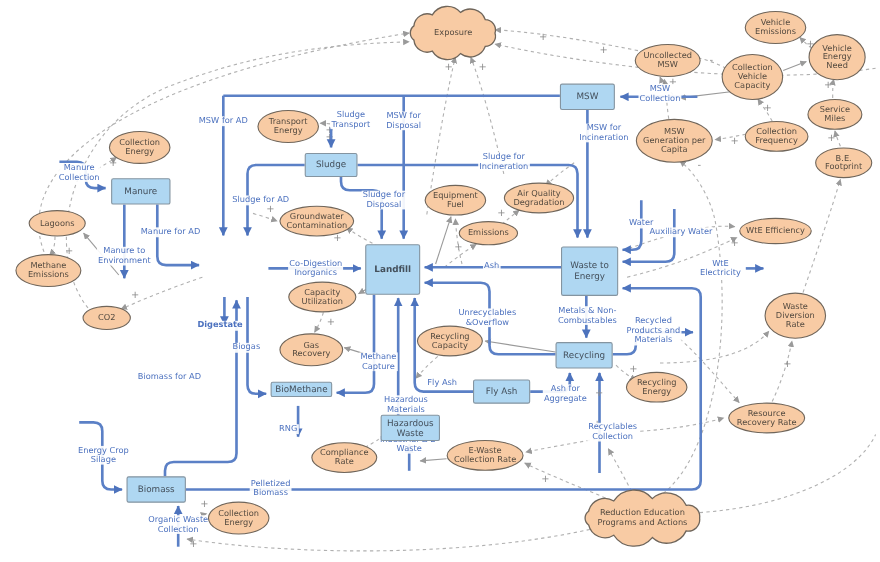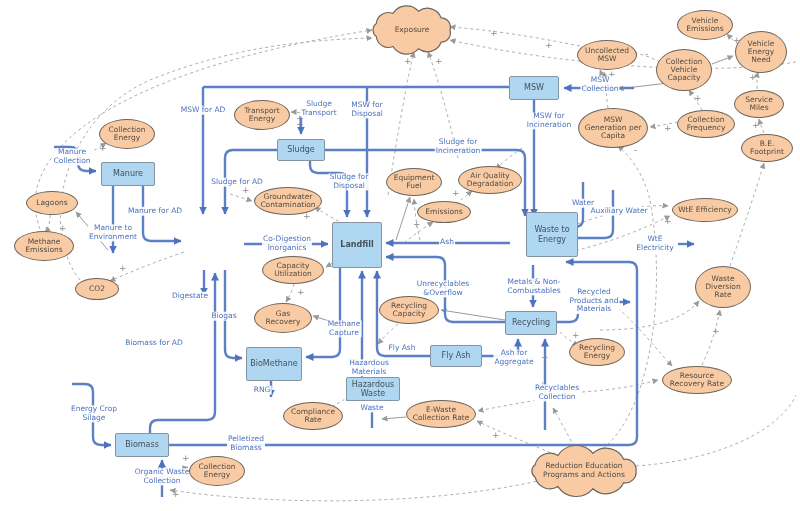--- a/index.html
+++ b/index.html
@@ -166,21 +166,21 @@
     <div class="flabel" style="left: 549px; top: 121px;">MSW for
 Incineration</div>
     <div class="flabel" style="left: 237px; top: 182px;">Sludge for AD</div>
     <div class="flabel" style="left: 349px; top: 182px;">Sludge for
 Disposal</div>
     <div class="flabel" style="left: 155px; top: 211px;">Manure for AD</div>
     <div class="flabel" style="left: 113px; top: 233px;">Manure to
 Environment</div>
     <div class="flabel" style="left: 287px; top: 244px;">Co-Digestion
 Inorganics</div>
-    <div class="flabel" style="left: 190px; top: 296px;">Digestate</div>
+    <div class="flabel" style="left: 200px; top: 296px; font-weight: bold;">Digestate</div>
     <div class="flabel" style="left: 224px; top: 316px;">Biogas</div>
     <div class="flabel" style="left: 344px; top: 329px;">Methane
 Capture</div>
     <div class="flabel" style="left: 583px; top: 203px;">Water</div>
     <div class="flabel" style="left: 619px; top: 211px;">Auxiliary Water</div>
     <div class="flabel" style="left: 655px; top: 244px;">WtE
 Electricity</div>
     <div class="flabel" style="left: 447px; top: 242px;">Ash</div>
     <div class="flabel" style="left: 443px; top: 289px;">Unrecyclables
 &amp;Overflow</div>
@@ -203,24 +203,24 @@
     <div class="flabel" style="left: 94px; top: 414px;">Energy Crop
 Silage</div>
     <div class="flabel" style="left: 246px; top: 444px;">Pelletized
 Biomass</div>
     <div class="flabel" style="left: 162px; top: 477px;">Organic Waste
 Collection</div>
     <div class="stock" style="left: 101px; top: 162px; width: 54px; height: 24px;">Manure</div>
     <div class="stock" style="left: 277px; top: 139px; width: 48px; height: 22px;">Sludge</div>
     <div class="stock" style="left: 509px; top: 76px; width: 50px; height: 24px;">MSW</div>
     <div class="stock" style="left: 332px; top: 222px; width: 50px; height: 46px; font-weight: bold;">Landfill</div>
-    <div class="stock" style="left: 510px; top: 212px; width: 52px; height: 45px; margin-left: 16px;">Waste to
+    <div class="stock" style="left: 510px; top: 224px; width: 52px; height: 45px;">Waste to
 Energy</div>
     <div class="stock" style="left: 505px; top: 311px; width: 52px; height: 24px;">Recycling</div>
-    <div class="stock" style="left: 246px; top: 347px; width: 56px; height: 34px;">BioMethane</div>
+    <div class="stock" style="left: 246px; top: 347px; width: 56px; height: 14px;">BioMethane</div>
     <div class="stock" style="left: 430px; top: 345px; width: 52px; height: 22px;">Fly Ash</div>
     <div class="stock" style="left: 346px; top: 377px; width: 54px; height: 24px;">Hazardous
 Waste</div>
     <div class="stock" style="left: 115px; top: 433px; width: 54px; height: 24px;">Biomass</div>
     <div class="varn" style="left: 99px; top: 119px; width: 56px; height: 30px;">Collection
 Energy</div>
     <div class="varn" style="left: 234px; top: 100px; width: 56px; height: 30px;">Transport
 Energy</div>
     <div class="varn" style="left: 26px; top: 191px; width: 52px; height: 24px;">Lagoons</div>
     <div class="varn" style="left: 14px; top: 231px; width: 60px; height: 30px;">Methane

